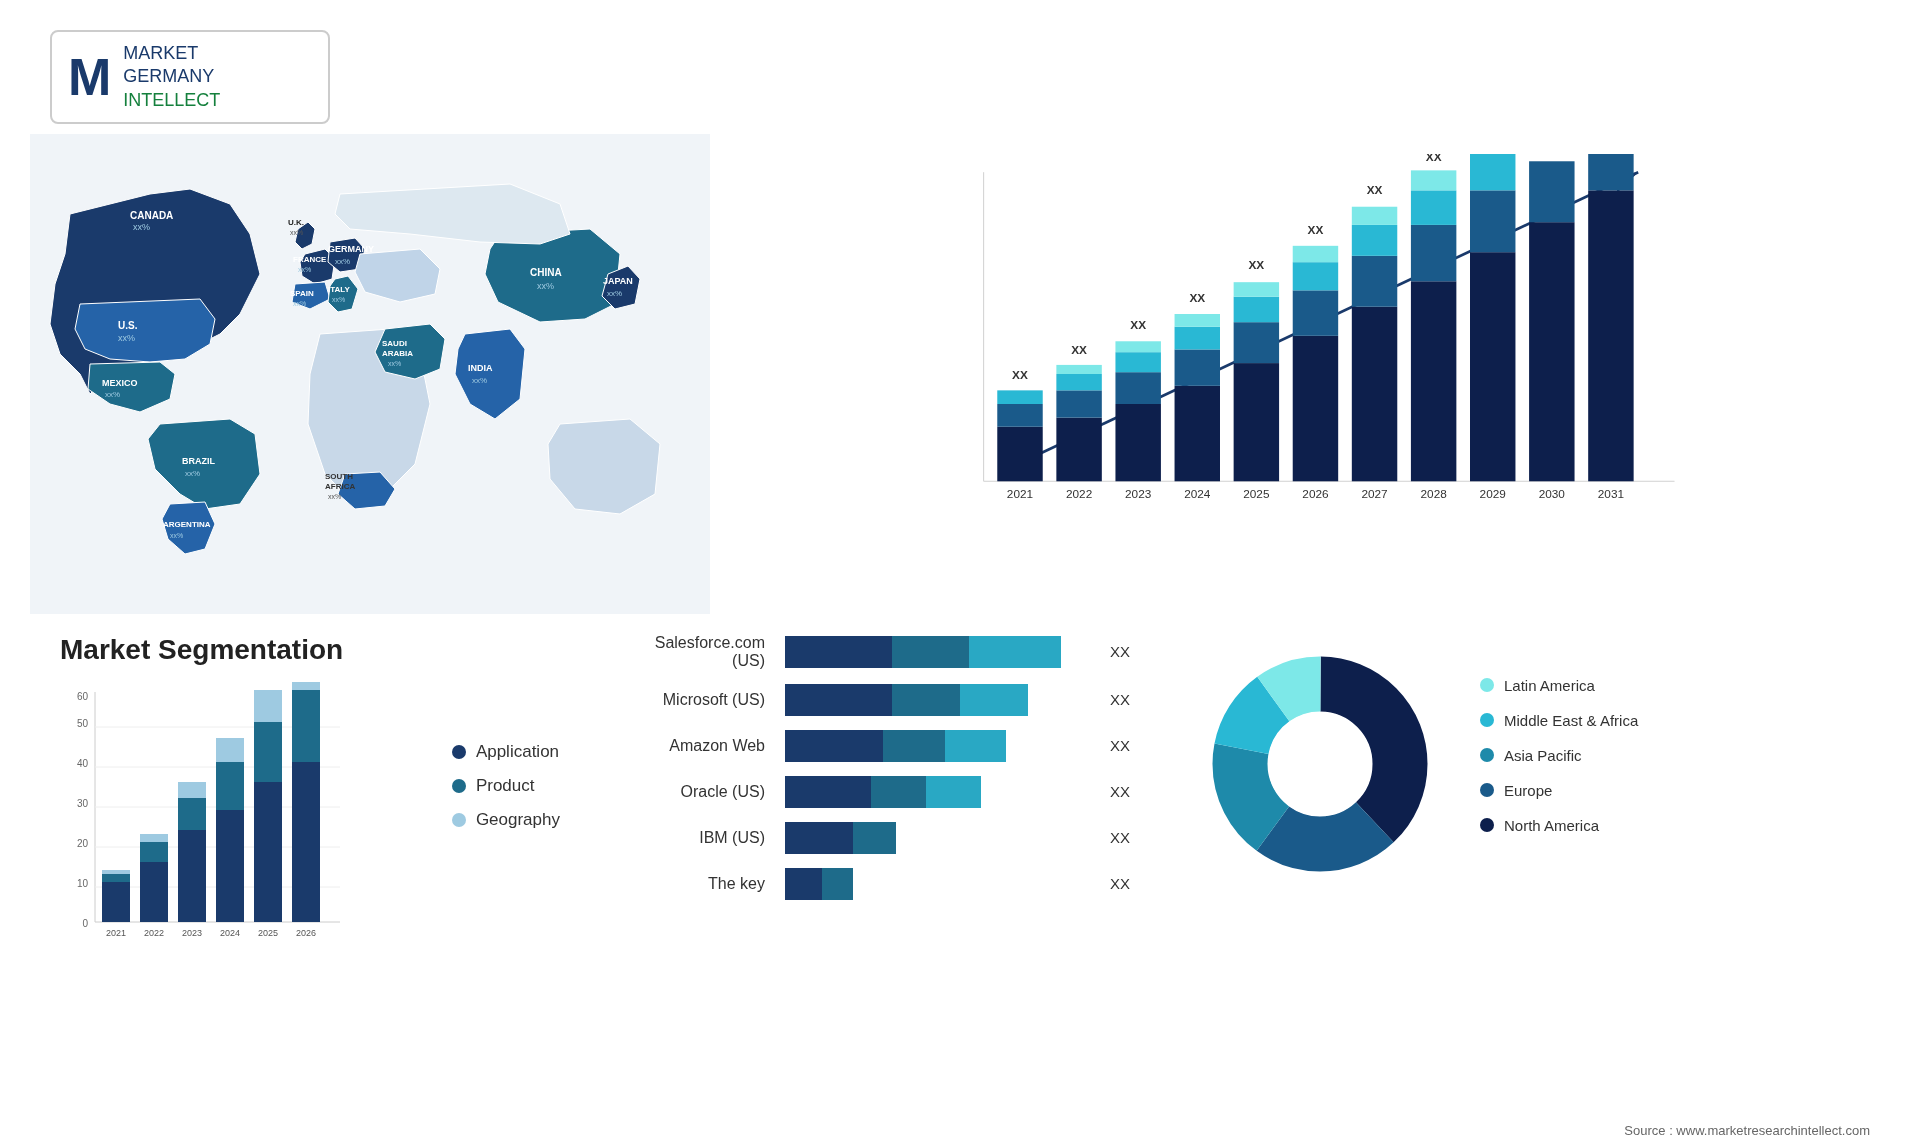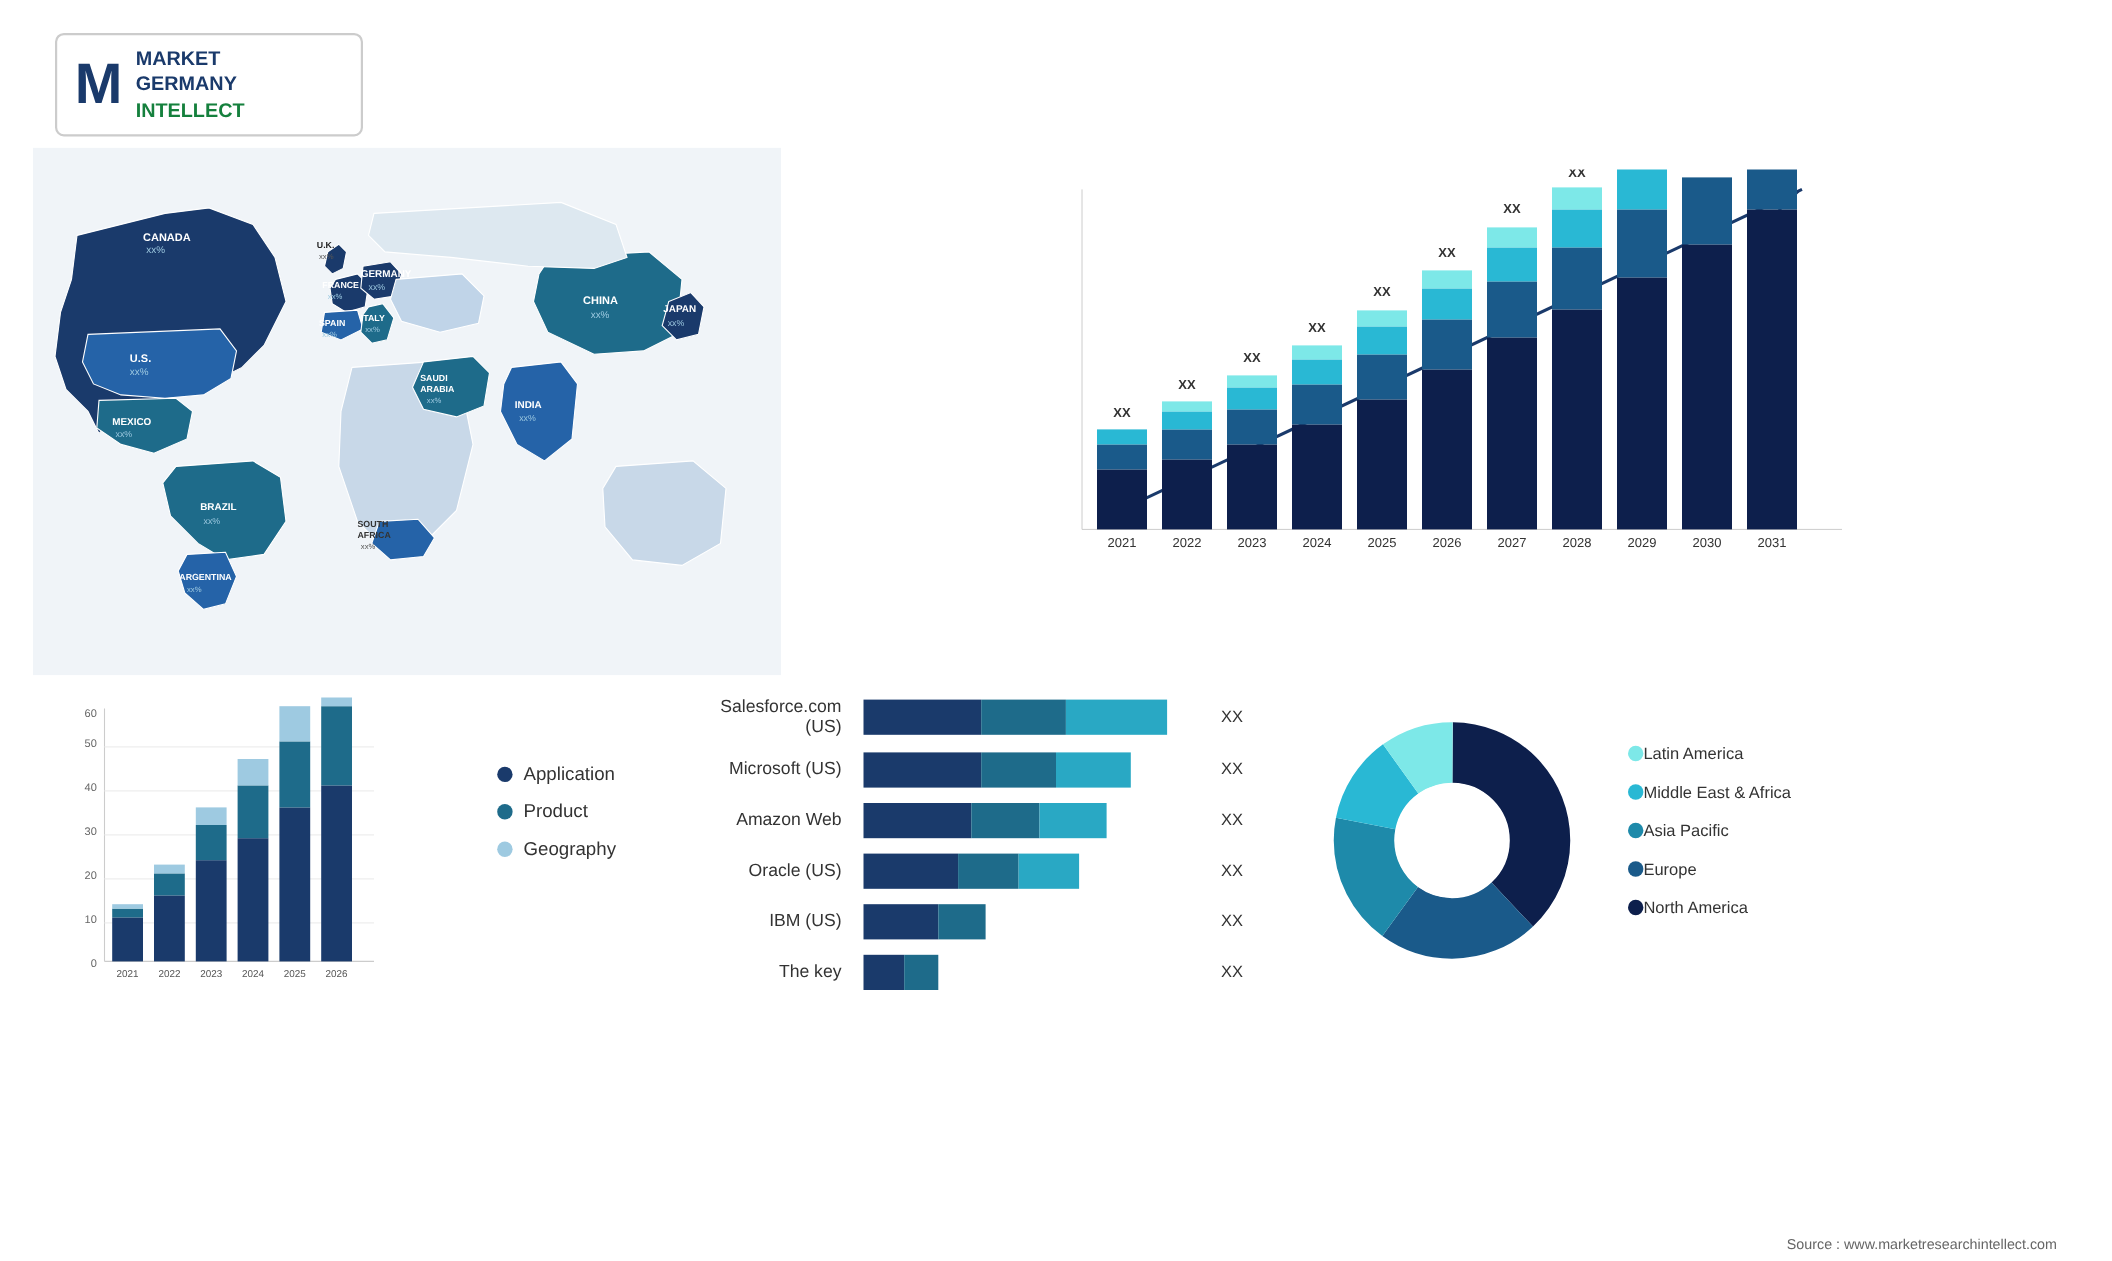--- a/index.html
+++ b/index.html
@@ -36,21 +36,21 @@
       min-width: 280px;
     }
     .logo-m {
       font-size: 52px;
       font-weight: 900;
       color: #1a3a6b;
       line-height: 1;
     }
     .logo-text {
       font-size: 18px;
-      font-weight: 700;
+      font-weight: 400;
       color: #1a3a6b;
       line-height: 1.3;
     }
     .logo-text span {
       display: block;
     }
     .logo-text .intellect {
       color: #15803d;
     }
 
@@ -194,20 +194,21 @@
       flex: 0 0 260px;
       height: 260px;
       position: relative;
     }
     .regional-legend {
       flex: 1;
     }
     .regional-legend-item {
       display: flex;
       align-items: center;
+      gap: 10px;
       margin-bottom: 18px;
       font-size: 15px;
       color: #333;
     }
     .reg-dot {
       width: 14px;
       height: 14px;
       border-radius: 50%;
       flex-shrink: 0;
     }
@@ -400,20 +401,21 @@
         <rect x="705" y="-20" width="50" height="60" fill="#1a5a8a"></rect>
         <text x="730" y="-26" text-anchor="middle" font-size="13" fill="#333" font-weight="bold">XX</text>
         <text x="730" y="378" text-anchor="middle" font-size="13" fill="#333">2031</text>
       </svg>
     </div>
   </div>
 
   <div class="bottom-section">
 
     <div class="segmentation-area">
+      <h2 class="segmentation-title">Market Segmentation</h2>
       <div class="seg-chart-wrapper">
         <div class="seg-chart">
           <svg viewBox="0 0 280 300" width="280" height="300">
 
             <line x1="35" y1="10" x2="35" y2="240" stroke="#ccc" stroke-width="1"></line>
 
             <line x1="35" y1="240" x2="280" y2="240" stroke="#ccc" stroke-width="1"></line>
 
             <text x="28" y="245" text-anchor="end" font-size="10" fill="#666">0</text>
             <text x="28" y="205" text-anchor="end" font-size="10" fill="#666">10</text>

